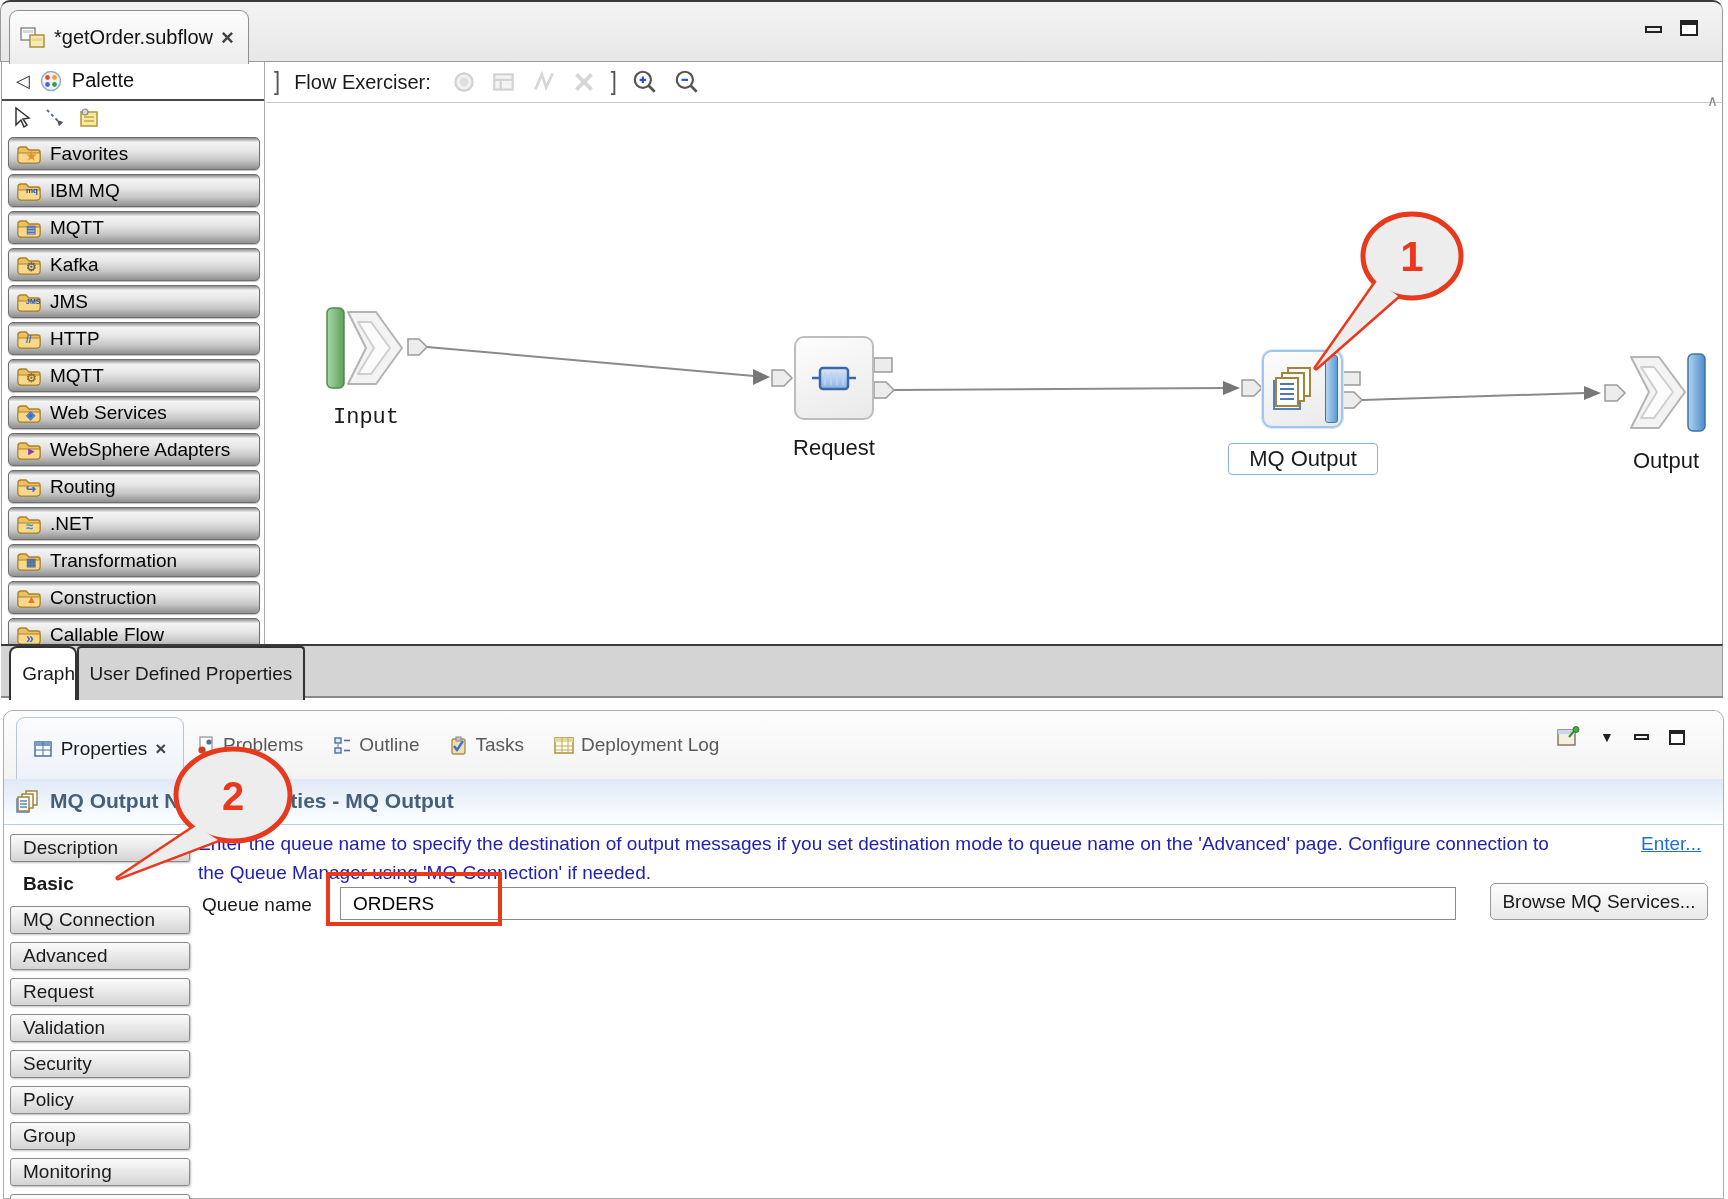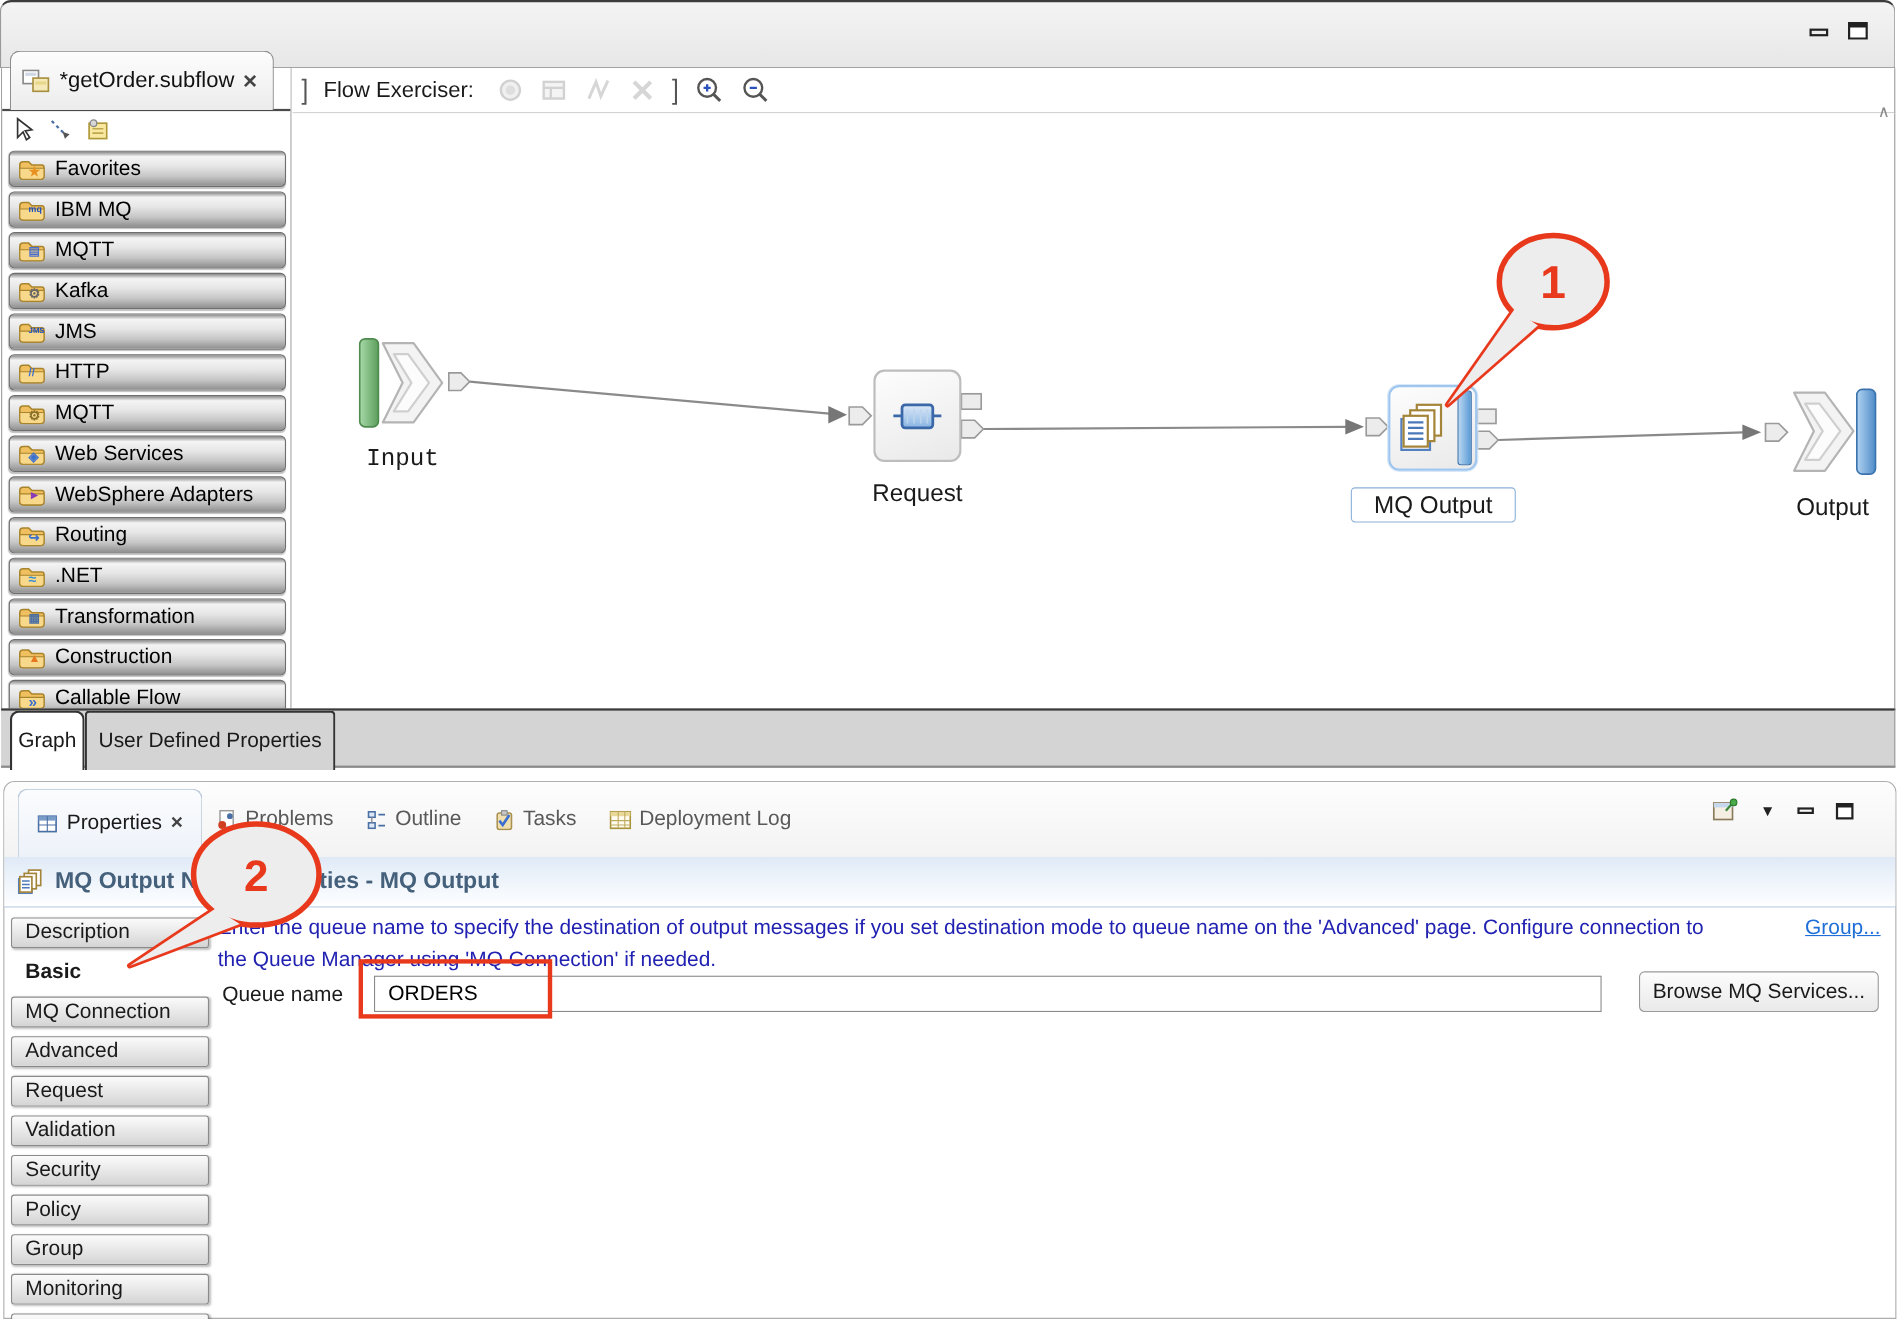--- a/index.html
+++ b/index.html
@@ -8,21 +8,21 @@
   .abs { position:absolute; }
 
   
   #titlebar { left:0; top:0; width:1723px; height:62px;
     background:linear-gradient(180deg,#f4f4f4,#e7e7e7);
     border:1px solid #9a9a9a; border-top:2px solid #3c3c3c;
     border-radius:10px 10px 0 0; }
   #tab-getorder { left:8px; top:8px; width:240px; height:54px;
     background:linear-gradient(180deg,#fdfdfd,#ececec);
     border:1px solid #8e8e8e; border-bottom:none; border-radius:9px 9px 0 0;
-    display:flex; align-items:center; gap:8px; padding:0 10px; z-index:3;margin-top:36px; }
+    display:flex; align-items:center; gap:8px; padding:0 10px; z-index:3; }
   #tab-getorder .ttl { font-size:20px; color:#111; white-space:nowrap; }
   .closex { font-size:22px; font-weight:bold; color:#444; line-height:1; cursor:default; }
   .minbar { width:17px; height:7px; border:2px solid #222; }
   .maxbox { width:18px; height:16px; border:2px solid #222; border-top:5px solid #222; background:#fff; }
 
   
   #palette-pane { left:1px; top:62px; width:264px; height:588px; background:#fff;
     border-right:1px solid #a8a8a8; border-left:1px solid #9a9a9a; }
   #palette-head { left:0; top:0; width:100%; height:39px; background:#fff;
     border-bottom:2px solid #4a4a4a; display:flex; align-items:center; gap:10px; padding-left:14px; }
@@ -59,21 +59,21 @@
     background:linear-gradient(90deg,#b8d6f2,#5b9bd5); border:1px solid #3b73ad; border-radius:3px; }
   #mqoutput-labelbox { position:absolute; left:962px; top:340px; width:150px; height:32px;
     background:#fff; border:1px solid #8ab0d8; border-radius:4px;
     display:flex; align-items:center; justify-content:center; font-size:22px; }
 
   
   #graph-band { left:1px; top:644px; width:1722px; height:54px; background:#d4d4d4;
     border-top:2px solid #3a3a3a; border-bottom:2px solid #8a8a8a; border-right:1px solid #9a9a9a; }
   #tab-graph { position:absolute; left:8px; top:0; width:68px; height:54px; background:#fff;
     border:2px solid #333; border-bottom:none; border-radius:8px 8px 0 0; z-index:2;
-    display:flex; align-items:center; justify-content:center; font-size:19px; }
+    display:flex; align-items:center; justify-content:flex-end; font-size:19px; }
   #tab-udp { position:absolute; left:76px; top:0; width:228px; height:54px; background:#d4d4d4;
     border:2px solid #333; border-bottom:none; border-radius:4px 4px 0 0;
     display:flex; align-items:center; justify-content:center; font-size:19px; }
 
   
   #props-panel { left:3px; top:710px; width:1721px; height:489px; background:#fff;
     border:1px solid #adadad; border-radius:10px 10px 0 0; }
   #props-tabrow { position:absolute; left:0; top:0; width:100%; height:68px;
     background:linear-gradient(180deg,#fdfdfd,#f3f3f3); border-radius:10px 10px 0 0; }
   #tab-properties { position:absolute; left:12px; top:6px; width:168px; height:62px;
@@ -520,21 +520,21 @@
           <line x1="4" y1="17" x2="11" y2="17"></line>
       </g>
     </svg>
     <span id="props-title">MQ Output Node Properties - MQ Output</span>
   </div>
 
   <div id="props-desc">
     <div>Enter the queue name to specify the destination of output messages if you set destination mode to queue name on the 'Advanced' page. Configure connection to</div>
     <div>the Queue Manager using 'MQ Connection' if needed.</div>
   </div>
-  <span id="more-link">Group...</span>
+  <span id="more-link">Enter...</span>
 
   <div id="props-nav">
 
       <div class="navbtn">
         <span>Description</span>
       </div>
 
       <div class="navbtn active">
         <span>Basic</span>
       </div>

